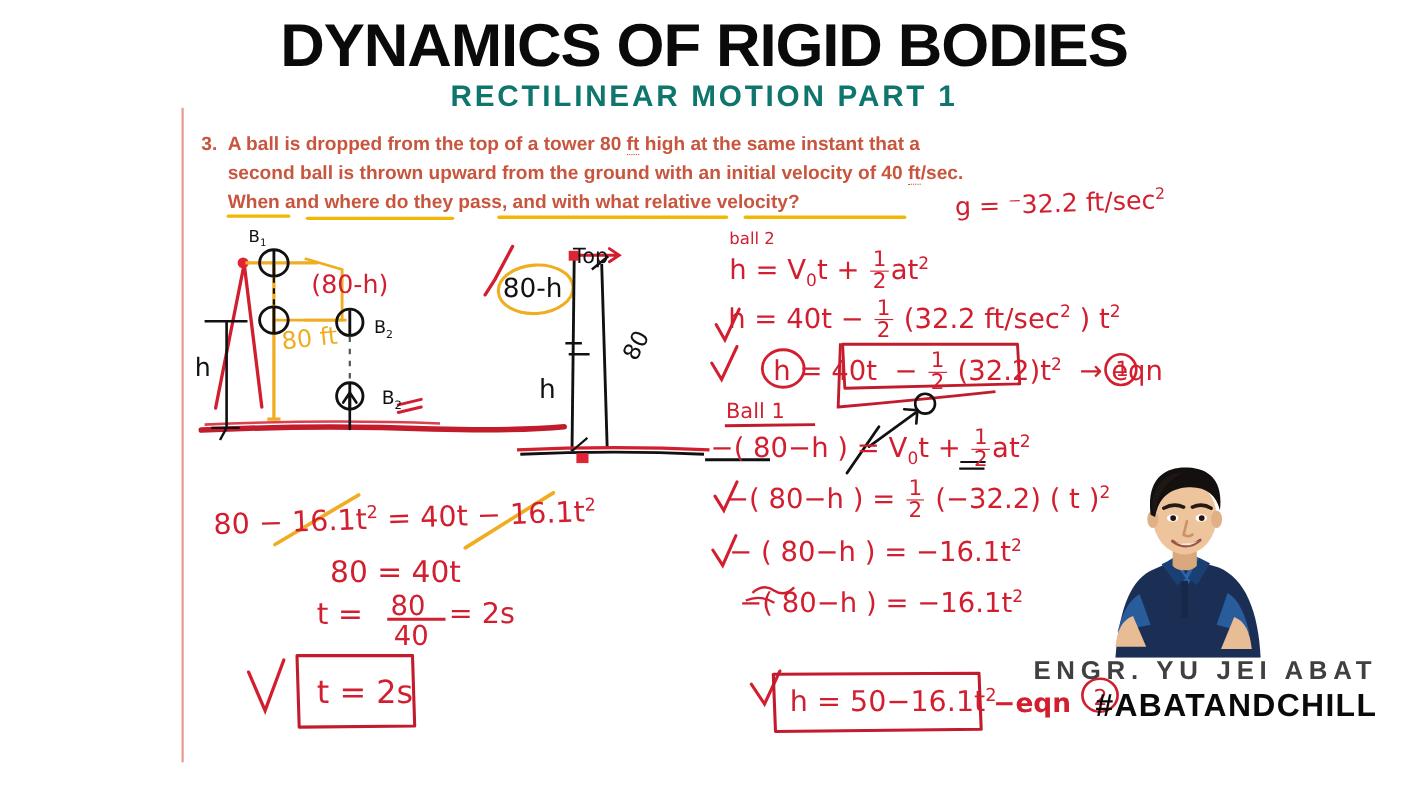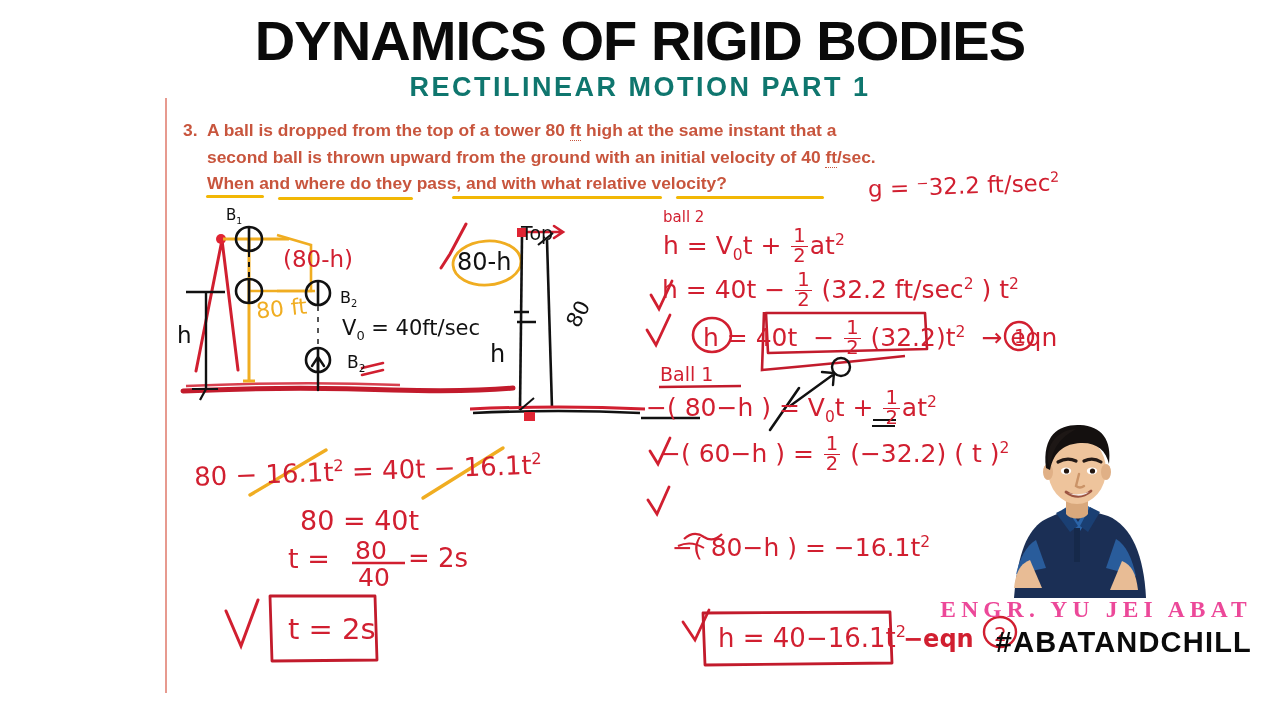--- a/index.html
+++ b/index.html
@@ -59,22 +59,22 @@
         line-height:.95;font-size:.78em;margin:0 2px;position:relative;top:-1px;}
   .frac .n{display:block;border-bottom:1.6px solid currentColor;padding:0 2px;}
   .frac .d{display:block;padding:0 2px;}
 
   
   svg.ink{position:absolute;left:0;top:0;width:1280px;height:720px;overflow:visible;pointer-events:none;}
 
   
   .brand-name{
     position:absolute;right:28px;top:596px;
-    font-family:Liberation Serif, serif;font-weight:bold;
-    font-size:23.5px;letter-spacing:5.2px;color:#ec4899;white-space:nowrap;
+    font-family:Liberation Sans, sans-serif;font-weight:bold;
+    font-size:23.5px;letter-spacing:5.2px;color:#404040;white-space:nowrap;
   }
   .brand-tag{
     position:absolute;right:28px;top:626px;
     font-family:"Liberation Sans",sans-serif;font-weight:bold;
     font-size:29px;letter-spacing:1.2px;color:#0a0a0a;white-space:nowrap;
   }
 
   
   .photo{position:absolute;left:996px;top:398px;width:160px;height:200px;}
 </style>
@@ -206,23 +206,20 @@
   </div>
   <div class="hw blk" style="left:340px;top:288px;font-size:16px;">
     <span>B</span><span class="sub">2</span>
   </div>
   <div class="hw blk" style="left:347px;top:352px;font-size:17px;">
     <span>B</span><span class="sub">2</span>
   </div>
   <div class="hw blk" style="left:177px;top:322px;font-size:23px;">h</div>
   <div class="hw" style="left:283px;top:246px;font-size:23px;">(80-h)</div>
   <div class="hw ylw" style="left:256px;top:296px;font-size:22px;transform:rotate(-6deg);">80 ft</div>
-  <div class="hw blk" style="left:342px;top:316px;font-size:21px;">
-    <span>V</span><span class="sub">0</span><span> = 40ft/sec</span>
-  </div>
 
   <div class="hw blk" style="left:521px;top:206px;font-size:19px;margin-top:16px;">Top</div>
   <div class="hw blk" style="left:457px;top:248px;font-size:24px;">80-h</div>
   <div class="hw blk" style="left:490px;top:340px;font-size:24px;">h</div>
   <div class="hw blk" style="left:565px;top:302px;font-size:21px;transform:rotate(-62deg);">80</div>
 
   <div class="hw" style="left:663px;top:208px;font-size:15px;">ball 2</div>
 
   <div class="hw" style="left:663px;top:228px;font-size:25px;">
     <span>h = V</span><span class="sub">0</span><span>t + </span><span class="frac"><span class="n">1</span><span class="d">2</span></span><span>at</span><span class="sup">2</span>
@@ -237,31 +234,34 @@
   </div>
   <div class="hw" style="left:1014px;top:325px;font-size:19px;">1</div>
 
   <div class="hw" style="left:660px;top:363px;font-size:19px;">Ball 1</div>
 
   <div class="hw" style="left:646px;top:390px;font-size:25px;">
     <span>−( 80−h ) = V</span><span class="sub">0</span><span>t + </span><span class="frac"><span class="n">1</span><span class="d">2</span></span><span>at</span><span class="sup">2</span>
   </div>
 
   <div class="hw" style="left:660px;top:436px;font-size:25px;">
-    <span>−( 60−h ) = </span><span class="frac"><span class="n">1</span><span class="d">2</span></span><span> (−32.2) ( t )</span><span class="sup">2</span>
-  </div>
-
+    <span>−( 80−h ) = </span><span class="frac"><span class="n">1</span><span class="d">2</span></span><span> (−32.2) ( t )</span><span class="sup">2</span>
+  </div>
+
+  <div class="hw" style="left:663px;top:487px;font-size:25px;">
+    <span>− ( 80−h ) = −16.1t</span><span class="sup">2</span>
+  </div>
 
   <div class="hw" style="left:672px;top:533px;font-size:25px;">
     <span>−( 80−h )  =  −16.1t</span><span class="sup">2</span>
   </div>
 
 
   <div class="hw" style="left:718px;top:622px;font-size:26px;">
-    <span>h = 40−16.1t</span><span class="sup">2</span>
+    <span>h = 50−16.1t</span><span class="sup">2</span>
   </div>
   <div class="hw" style="left:903px;top:625px;font-size:24px;font-weight:bold;">−eqn</div>
   <div class="hw" style="left:994px;top:622px;font-size:20px;">2</div>
 
   <div class="hw" style="left:194px;top:455px;font-size:26px;transform:rotate(-2deg);">
     <span>80 − 16.1t</span><span class="sup">2</span><span> = 40t</span><span> − 16.1t</span><span class="sup">2</span>
   </div>
 
   <div class="hw" style="left:300px;top:505px;font-size:27px;">80 = 40t</div>
 

